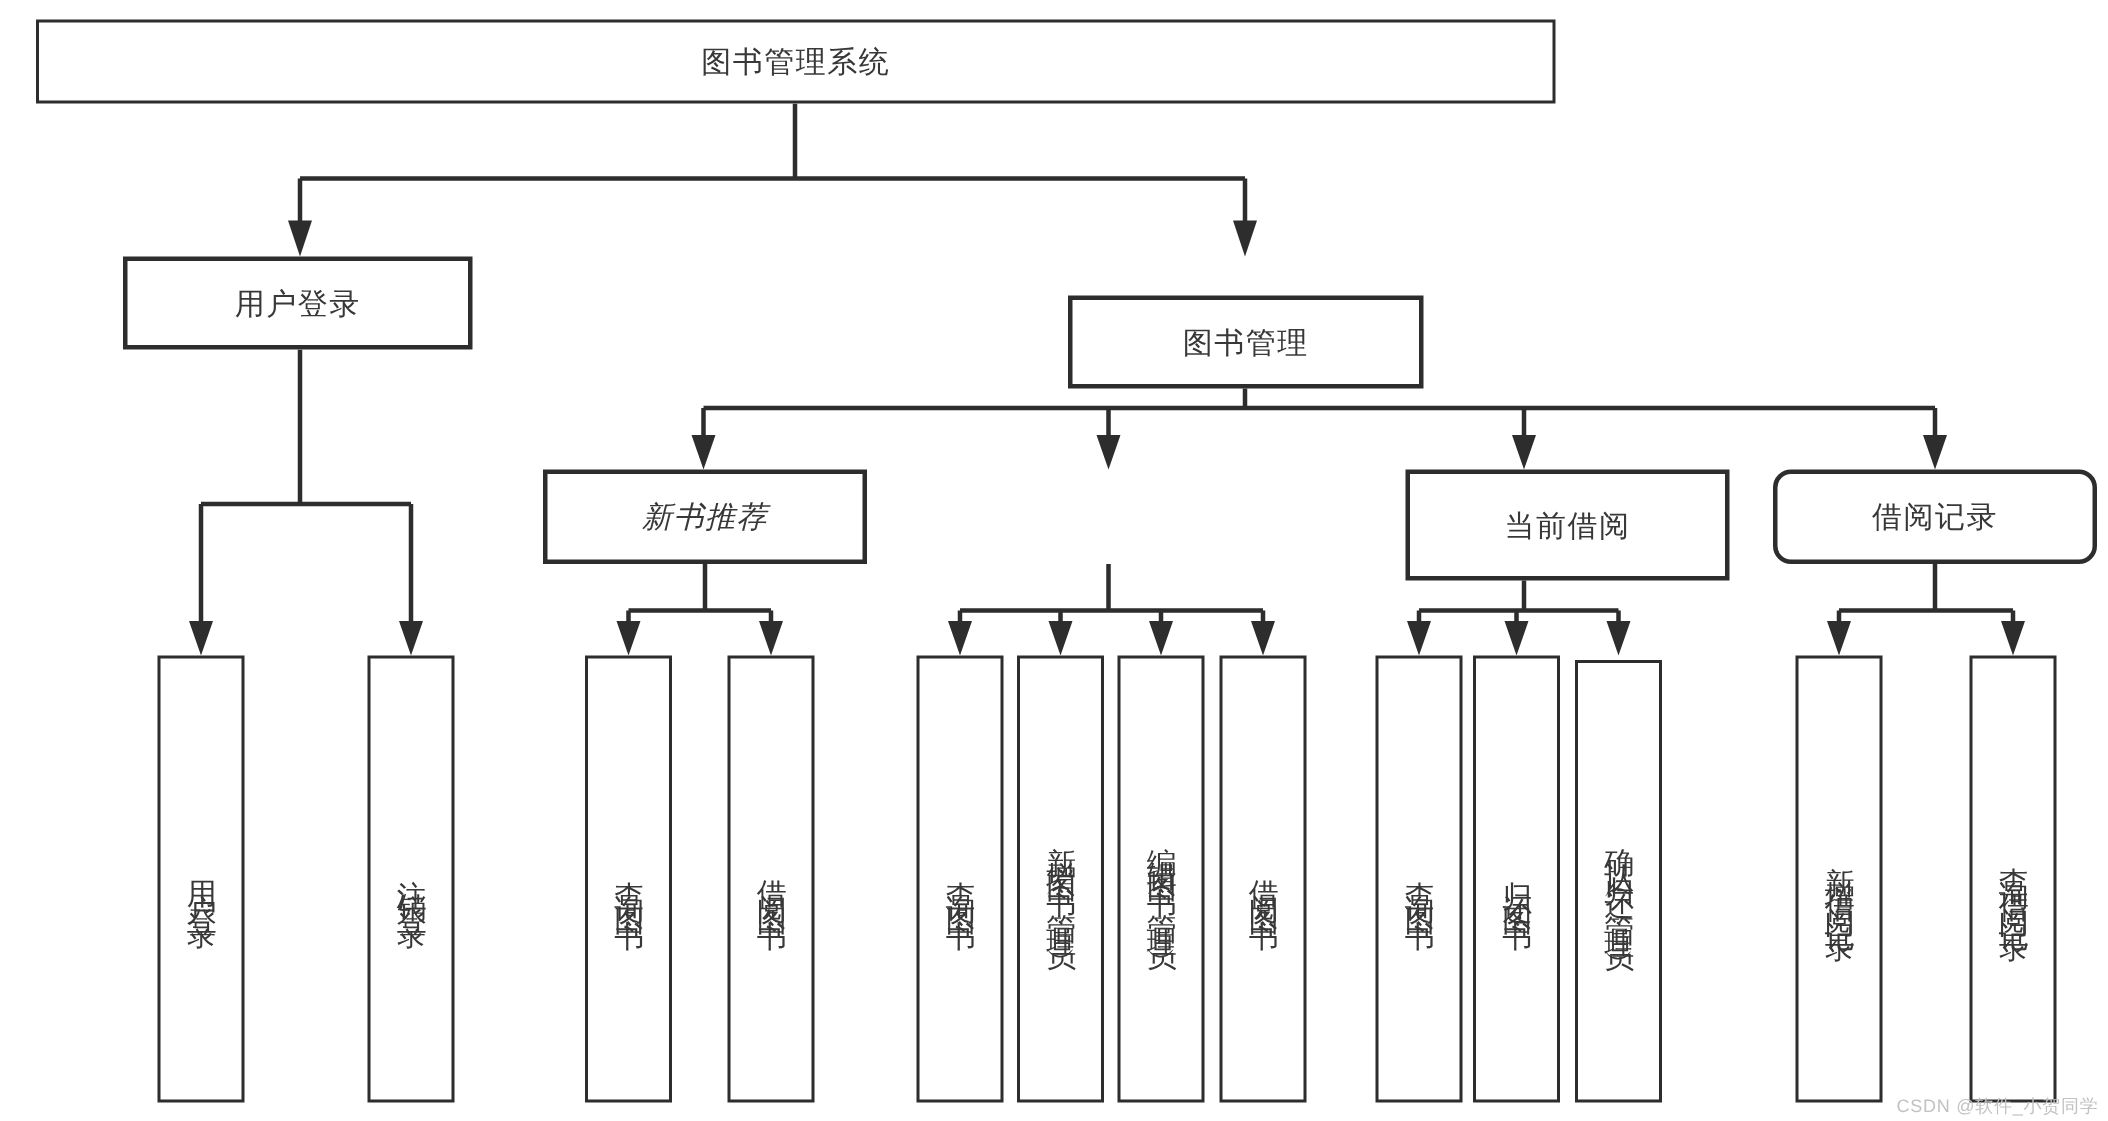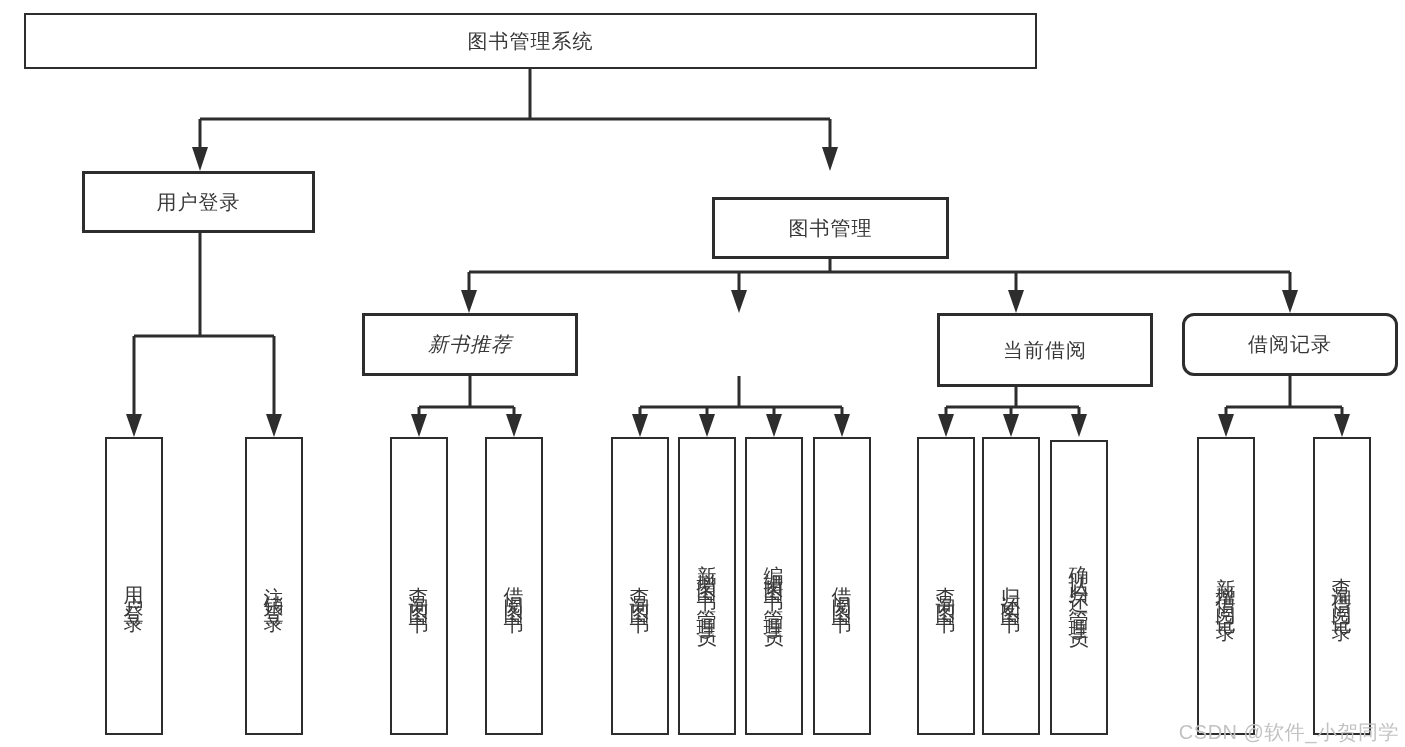--- a/index.html
+++ b/index.html
@@ -44,21 +44,21 @@
     text-orientation: mixed;
     letter-spacing: 9px;
     font-size: 20px;
     line-height: 1;
     padding-top: 6px;
   }
   .watermark {
     position: absolute;
     right: 6px;
     bottom: 1px;
-    font-size: 20px;
+    font-size: 12px;
     color: #c2c2c2;
     letter-spacing: 0.5px;
     z-index: 3;
     white-space: nowrap;
   }
 </style>
 </head>
 <body>
 
 <div class="canvas">

